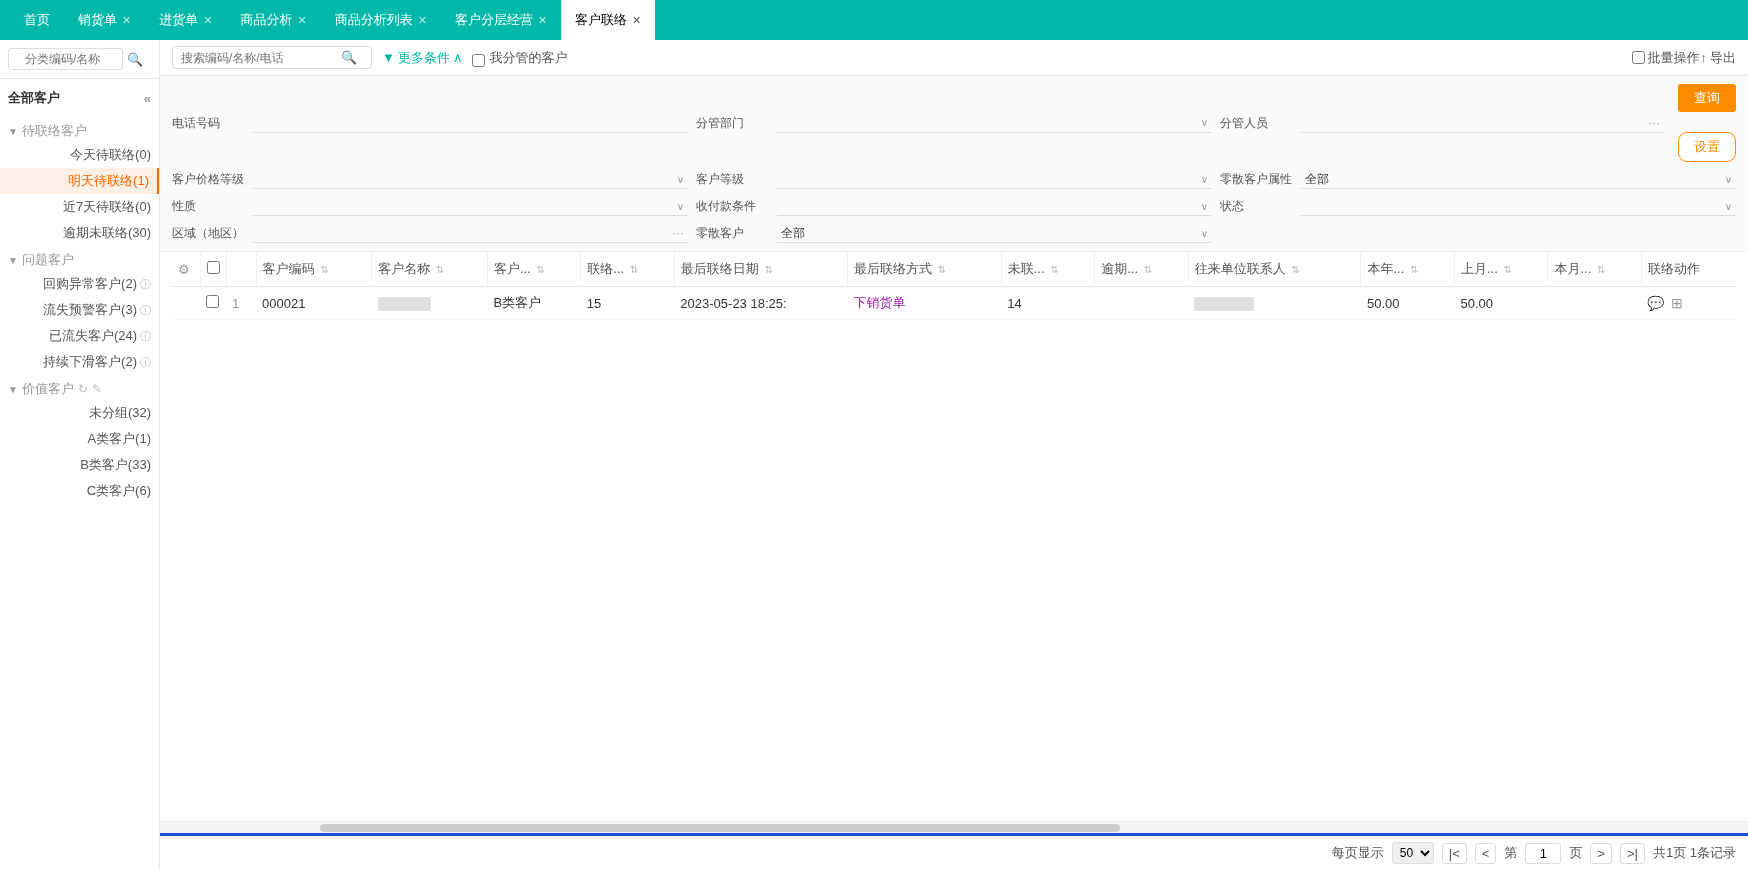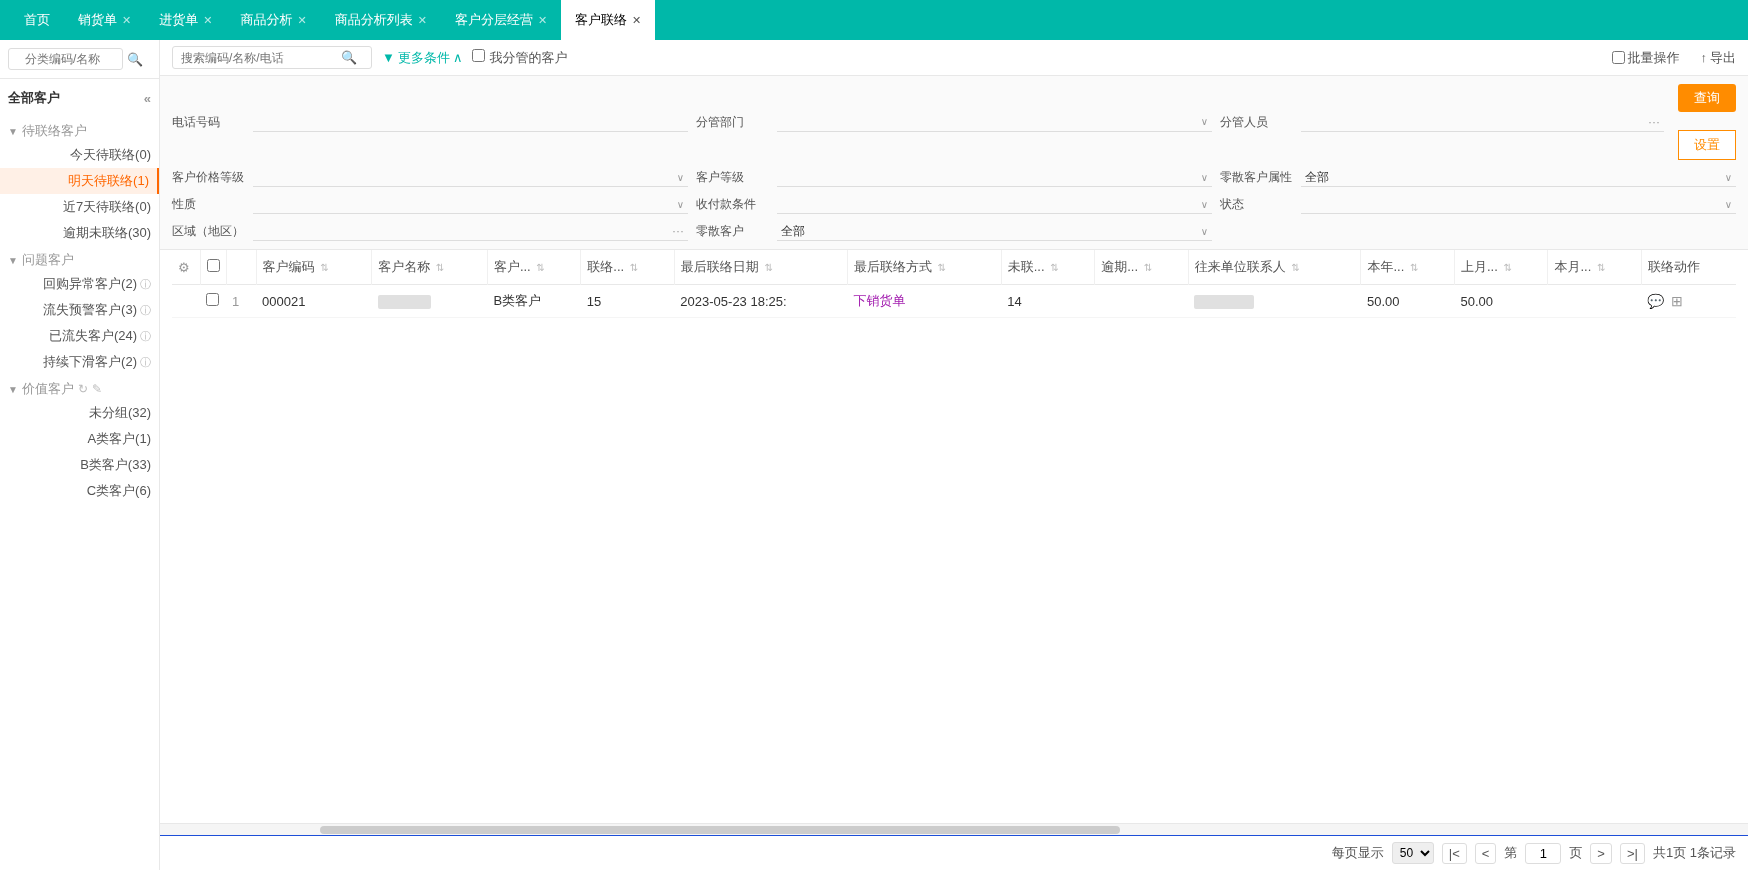--- a/index.html
+++ b/index.html
@@ -137,29 +137,29 @@
     .filter-more {
       display: flex;
       align-items: center;
       color: #00b8a9;
       cursor: pointer;
       font-size: 13px;
       gap: 3px;
     }
     .filter-my-customer {
       display: flex;
-      align-items: flex-start;
+      align-items: flex-end;
       gap: 4px;
       color: #555;
       cursor: pointer;
     }
     .filter-actions {
       margin-left: auto;
       display: flex;
-      gap: 21px;
+      gap: 1px;
     }
     .filter-actions .btn-text {
       color: #555;
       cursor: pointer;
       display: flex;
       align-items: center;
       gap: 3px;
     }
 
     
@@ -207,25 +207,24 @@
       border: none;
       border-radius: 3px;
       padding: 5px 16px;
       cursor: pointer;
       font-size: 13px;
     }
     .btn-setting {
       background: #fff;
       color: #ff8c00;
       border: 1px solid #ff8c00;
-      border-radius: 0;
+      border-radius: 9px;
       padding: 5px 4px;
       cursor: pointer;
       font-size: 13px;
-      margin-top: 14px;
     }
 
     
     .table-area {
       flex: 1;
       overflow-y: auto;
       background: #fff;
       padding: 0 12px;
     }
     table {
@@ -255,21 +254,21 @@
     }
     td a { color: #a21caf; text-decoration: none; }
     .row-num { color: #999; }
     .gear-icon { color: #999; cursor: pointer; }
     .action-icons { display: flex; gap: 6px; }
     .action-icon { color: #999; cursor: pointer; font-size: 14px; }
 
     
     .pagination {
       background: #fff;
-      border-top: 1px solid #1d4ed8;
+      border-top: 3px solid #1d4ed8;
       padding: 6px 12px;
       display: flex;
       align-items: center;
       justify-content: flex-end;
       gap: 8px;
       font-size: 12px;
       color: #555;
     }
     .pagination select {
       border: 1px solid #ddd;
@@ -456,21 +455,21 @@
           <input type="text" style="border: none; outline: none; background: transparent; font-size: 12px; width: 100%;">
           <span class="caret">∨</span>
         </div>
       </div>
       <div class="filter-row">
         <span class="filter-label">分管人员</span>
         <div class="filter-input-wrap">
           <input type="text" style="border: none; outline: none; background: transparent; font-size: 12px; width: 100%;">
           <span class="dots">···</span>
         </div>
-        <div style="display:flex;flex-direction:column;gap:4px;margin-left:8px;">
+        <div style="display:flex;flex-direction:column;gap:20px;margin-left:8px;">
           <button class="btn-query">查询</button>
           <button class="btn-setting">设置</button>
         </div>
       </div>
 
       <div class="filter-row">
         <span class="filter-label">客户价格等级</span>
         <div class="filter-input-wrap">
           <input type="text" style="border: none; outline: none; background: transparent; font-size: 12px; width: 100%;">
           <span class="caret">∨</span>

